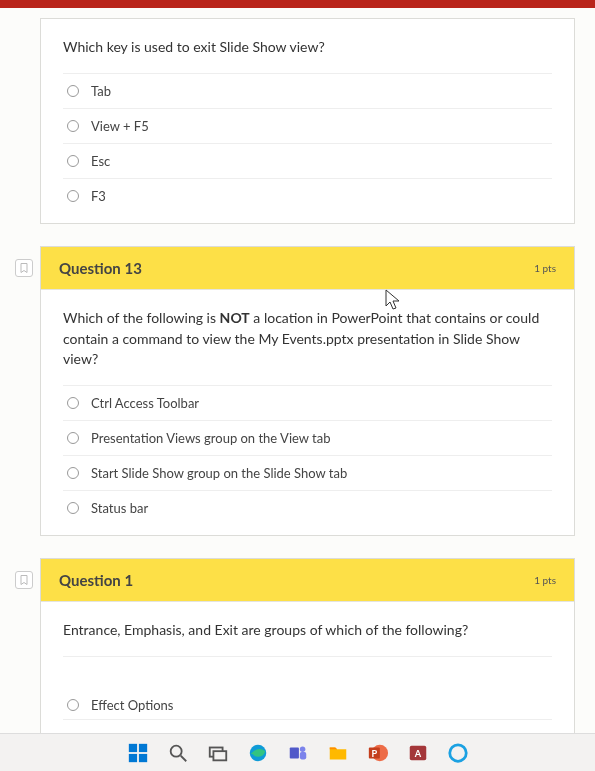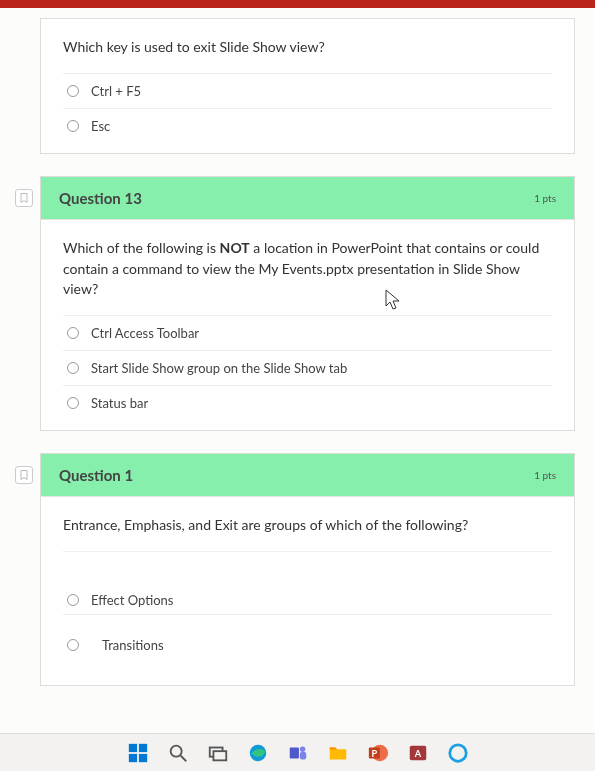--- a/index.html
+++ b/index.html
@@ -27,21 +27,21 @@
     border: 1px solid #dcdcd8;
     margin-bottom: 22px;
     position: relative;
   }
   .q-header {
     display: flex;
     justify-content: space-between;
     align-items: center;
     padding: 12px 18px;
     border-bottom: 1px solid #e4e4e0;
-    background: #86efac;
+    background: #fde047;
     gap: 11px;
   }
   .q-title {
     font-size: 15px;
     font-weight: 700;
     color: #444;
   }
   .q-pts {
     font-size: 10px;
     color: #555;
@@ -125,25 +125,33 @@
 <div class="topbar"></div>
 
 <div class="content">
 
   <div class="card">
     <div class="q-body first-card-body">
       <div class="q-text">Which key is used to exit Slide Show view?</div>
       <div class="options">
         <label class="opt">
           <span class="radio"></span>
-          <span>Ctrl + F5</span>
+          <span>Tab</span>
+        </label>
+        <label class="opt">
+          <span class="radio"></span>
+          <span>View + F5</span>
         </label>
         <label class="opt">
           <span class="radio"></span>
           <span>Esc</span>
+        </label>
+        <label class="opt">
+          <span class="radio"></span>
+          <span>F3</span>
         </label>
       </div>
     </div>
   </div>
 
   <div class="card" style="position:relative;">
     <div class="flag">
       <svg viewBox="0 0 24 24">
           <path fill="none" stroke="#bbb" stroke-width="2" d="M6 3h12v18l-6-4-6 4z"></path>
         </svg>
@@ -156,20 +164,24 @@
       <div class="q-text">
         <span>Which of the following is </span><span class="bold">NOT</span><span> a location in PowerPoint that contains or could contain a command to view the My Events.pptx presentation in Slide Show view?</span>
       </div>
       <div class="options">
         <label class="opt">
           <span class="radio"></span>
           <span>Ctrl Access Toolbar</span>
         </label>
         <label class="opt">
           <span class="radio"></span>
+          <span>Presentation Views group on the View tab</span>
+        </label>
+        <label class="opt">
+          <span class="radio"></span>
           <span>Start Slide Show group on the Slide Show tab</span>
         </label>
         <label class="opt">
           <span class="radio"></span>
           <span>Status bar</span>
         </label>
       </div>
     </div>
   </div>
 

